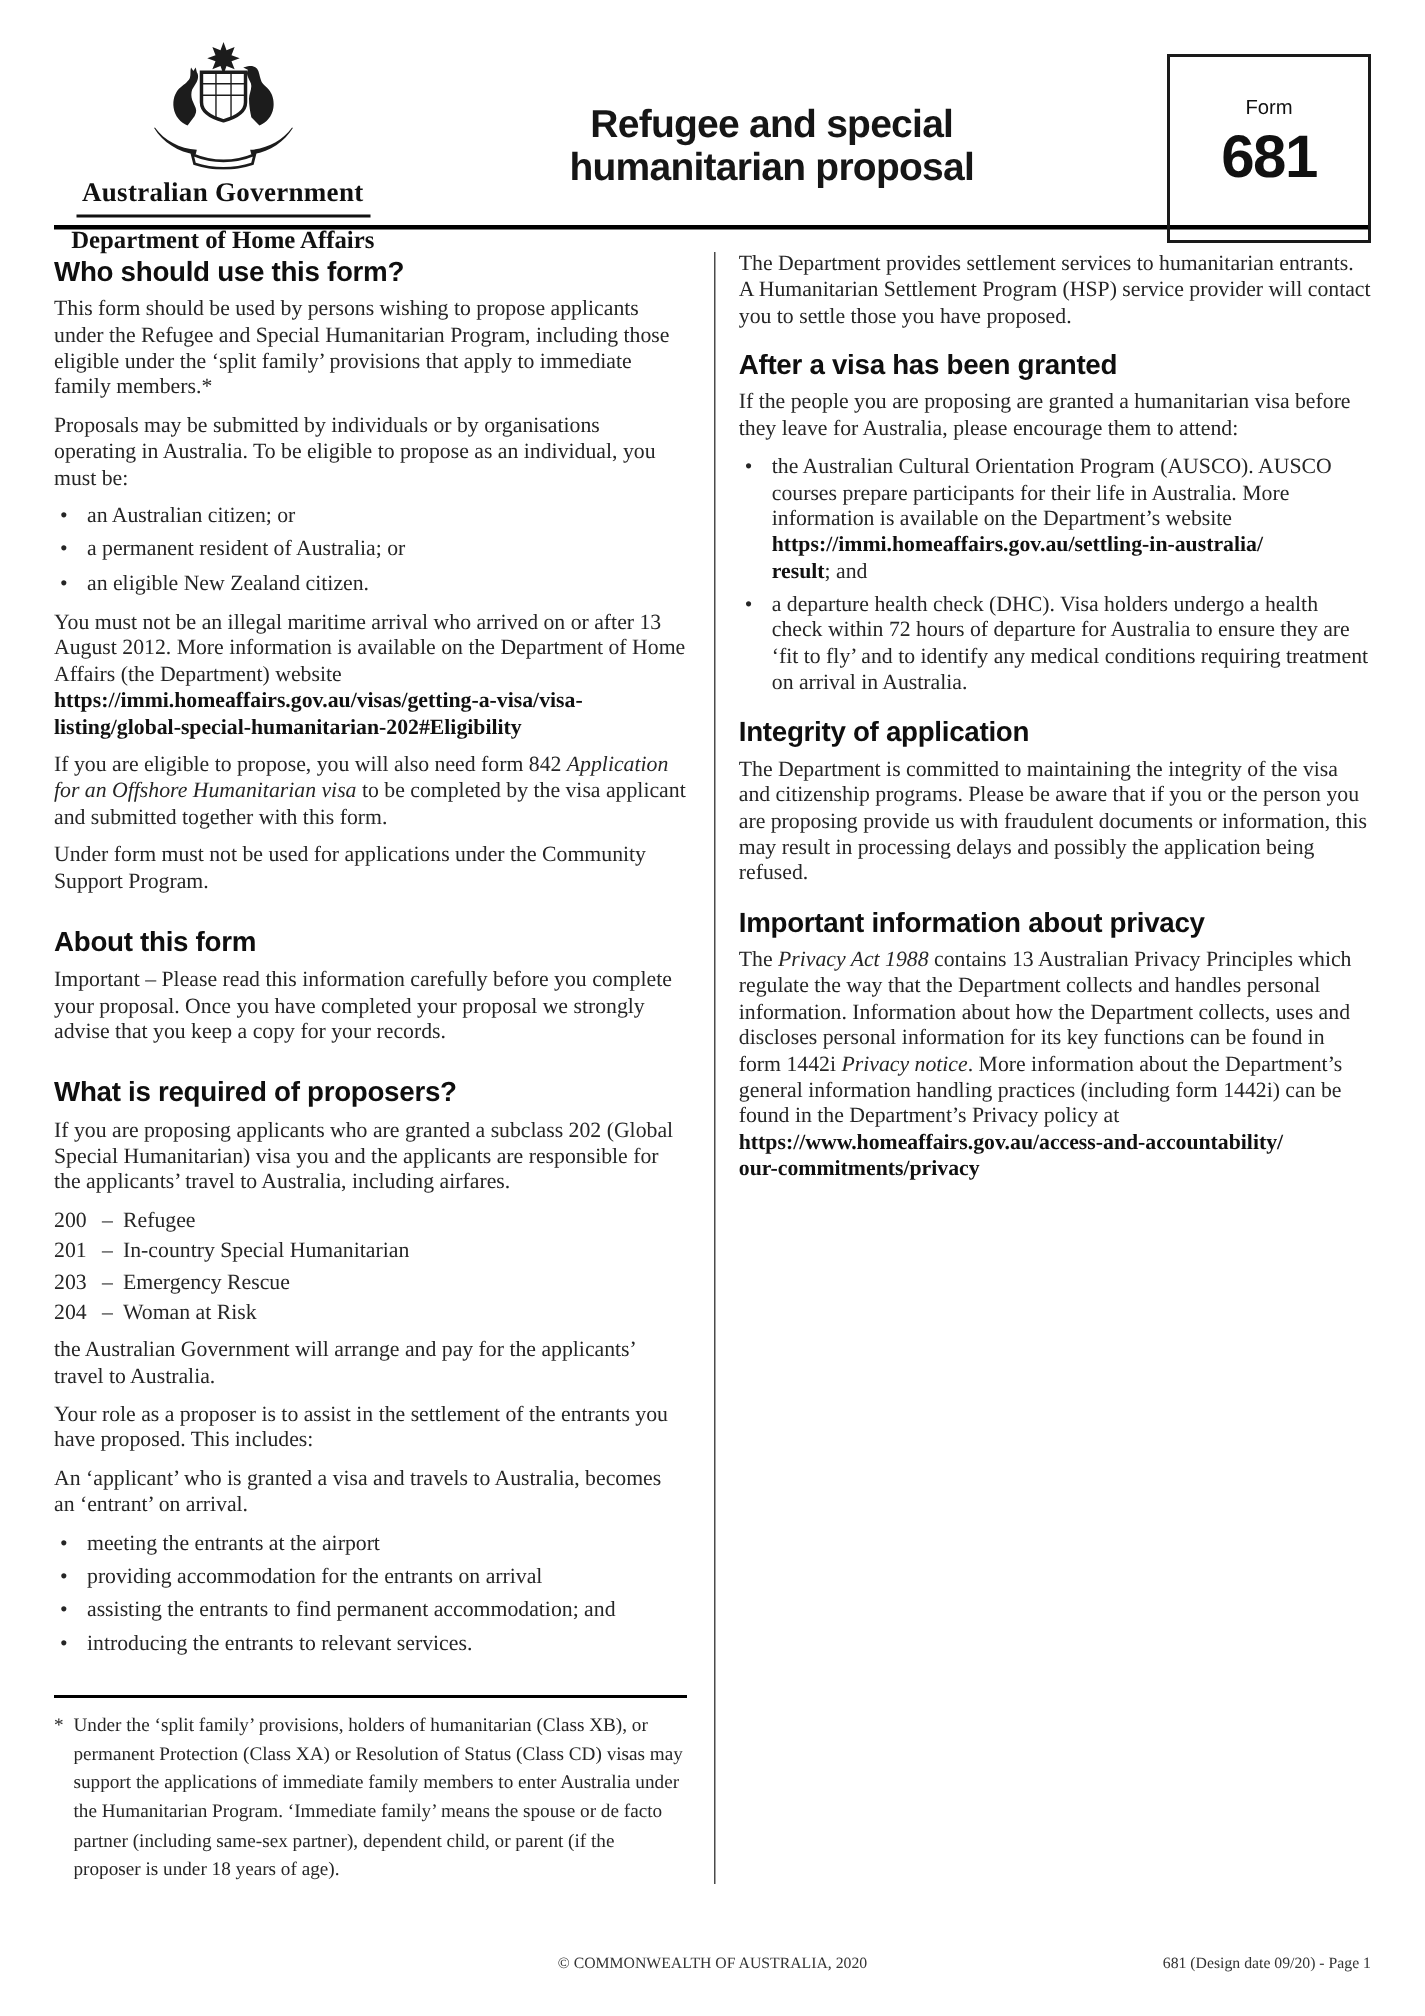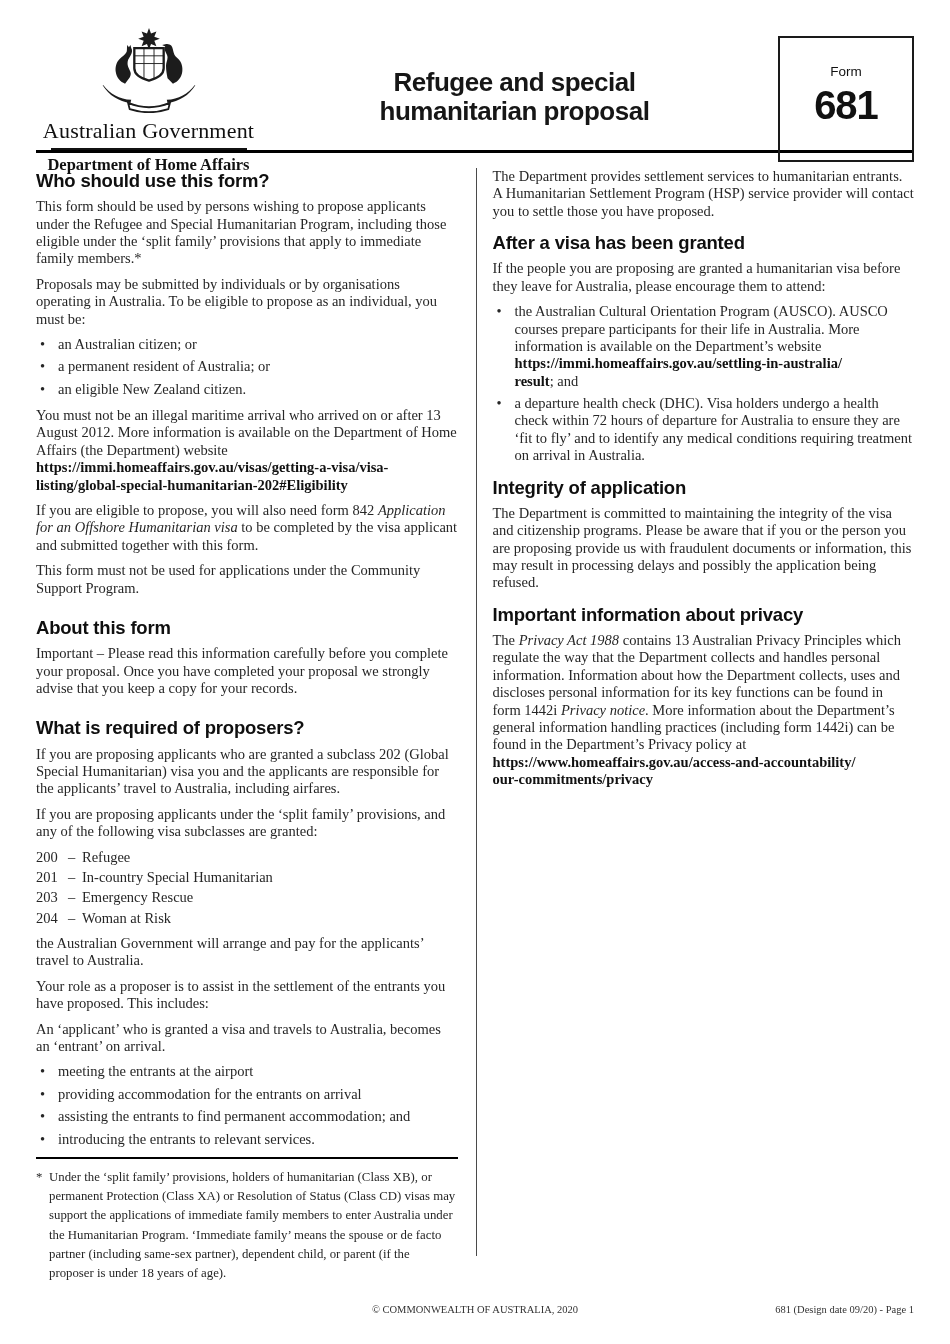--- a/index.html
+++ b/index.html
@@ -8,21 +8,21 @@
     width:950px; height:1344px; background:#ffffff;
     font-family:"Liberation Serif", serif; color:#262626;
     position:relative; overflow:hidden;
   }
   .page { width:950px; height:1344px; position:relative; }
 
   
   header { display:flex; align-items:flex-start; padding:28px 36px 0 36px; height:150px; }
   .logo-block { width:205px; margin-left:10px; display:flex; flex-direction:column; align-items:center; }
   .logo-block svg { display:block; margin-bottom:5px; }
-  .gov-name { font-weight:normal; font-size:22px; color:#111; letter-spacing:0.2px; white-space:nowrap; }
+  .gov-name { font-weight:bold; font-size:18px; color:#111; letter-spacing:0.2px; white-space:nowrap; }
   .gov-rule { width:196px; height:2px; background:#111; margin:4px 0 5px; }
   .dept-name { font-weight:bold; font-size:16.5px; color:#111; white-space:nowrap; }
   .title-block { flex:1; text-align:center; padding-top:40px;
     font-family:"Liberation Sans", sans-serif; font-weight:bold; font-size:26px;
     line-height:1.12; letter-spacing:-0.5px; color:#161616; }
   .form-box { width:136px; height:126px; border:2px solid #1a1a1a; text-align:center;
     margin-top:8px; flex:none; font-family:"Liberation Sans", sans-serif; }
   .form-box .form-label { font-size:13.5px; color:#111; margin-top:26px; }
   .form-box .form-number { font-size:40px; font-weight:bold; color:#111; letter-spacing:-1px; margin-top:4px; }
   .top-rule { height:3px; background:#000; margin:0 36px; }
@@ -113,28 +113,27 @@
             <span class="bullet-marker">•</span>
             <span class="li-text">a permanent resident of Australia; or</span>
           </li>
         <li>
             <span class="bullet-marker">•</span>
             <span class="li-text">an eligible New Zealand citizen.</span>
           </li>
       </ul>
       <p><span>You must not be an illegal maritime arrival who arrived on or after 13 August 2012. More information is available on the Department of Home Affairs (the Department) website</span><br><strong class="url">https://immi.homeaffairs.gov.au/visas/getting-a-visa/visa-</strong><br><strong class="url">listing/global-special-humanitarian-202#Eligibility</strong></p>
       <p><span>If you are eligible to propose, you will also need form 842 </span><em>Application for an Offshore Humanitarian visa</em><span> to be completed by the visa applicant and submitted together with this form.</span></p>
-      <p>This form must not be used for applications under the Community Support Program.</p>
+      <p>Under form must not be used for applications under the Community Support Program.</p>
 
       <h2>About this form</h2>
       <p>Important – Please read this information carefully before you complete your proposal. Once you have completed your proposal we strongly advise that you keep a copy for your records.</p>
 
       <h2>What is required of proposers?</h2>
       <p>If you are proposing applicants who are granted a subclass 202 (Global Special Humanitarian) visa you and the applicants are responsible for the applicants’ travel to Australia, including airfares.</p>
-      <p>If you are proposing applicants under the ‘split family’ provisions, and any of the following visa subclasses are granted:</p>
       <div class="subclass-list">
         <div class="sub-row">
             <span class="sub-num">200</span>
             <span class="sub-dash">–</span>
             <span>Refugee</span>
           </div>
         <div class="sub-row">
             <span class="sub-num">201</span>
             <span class="sub-dash">–</span>
             <span>In-country Special Humanitarian</span>

